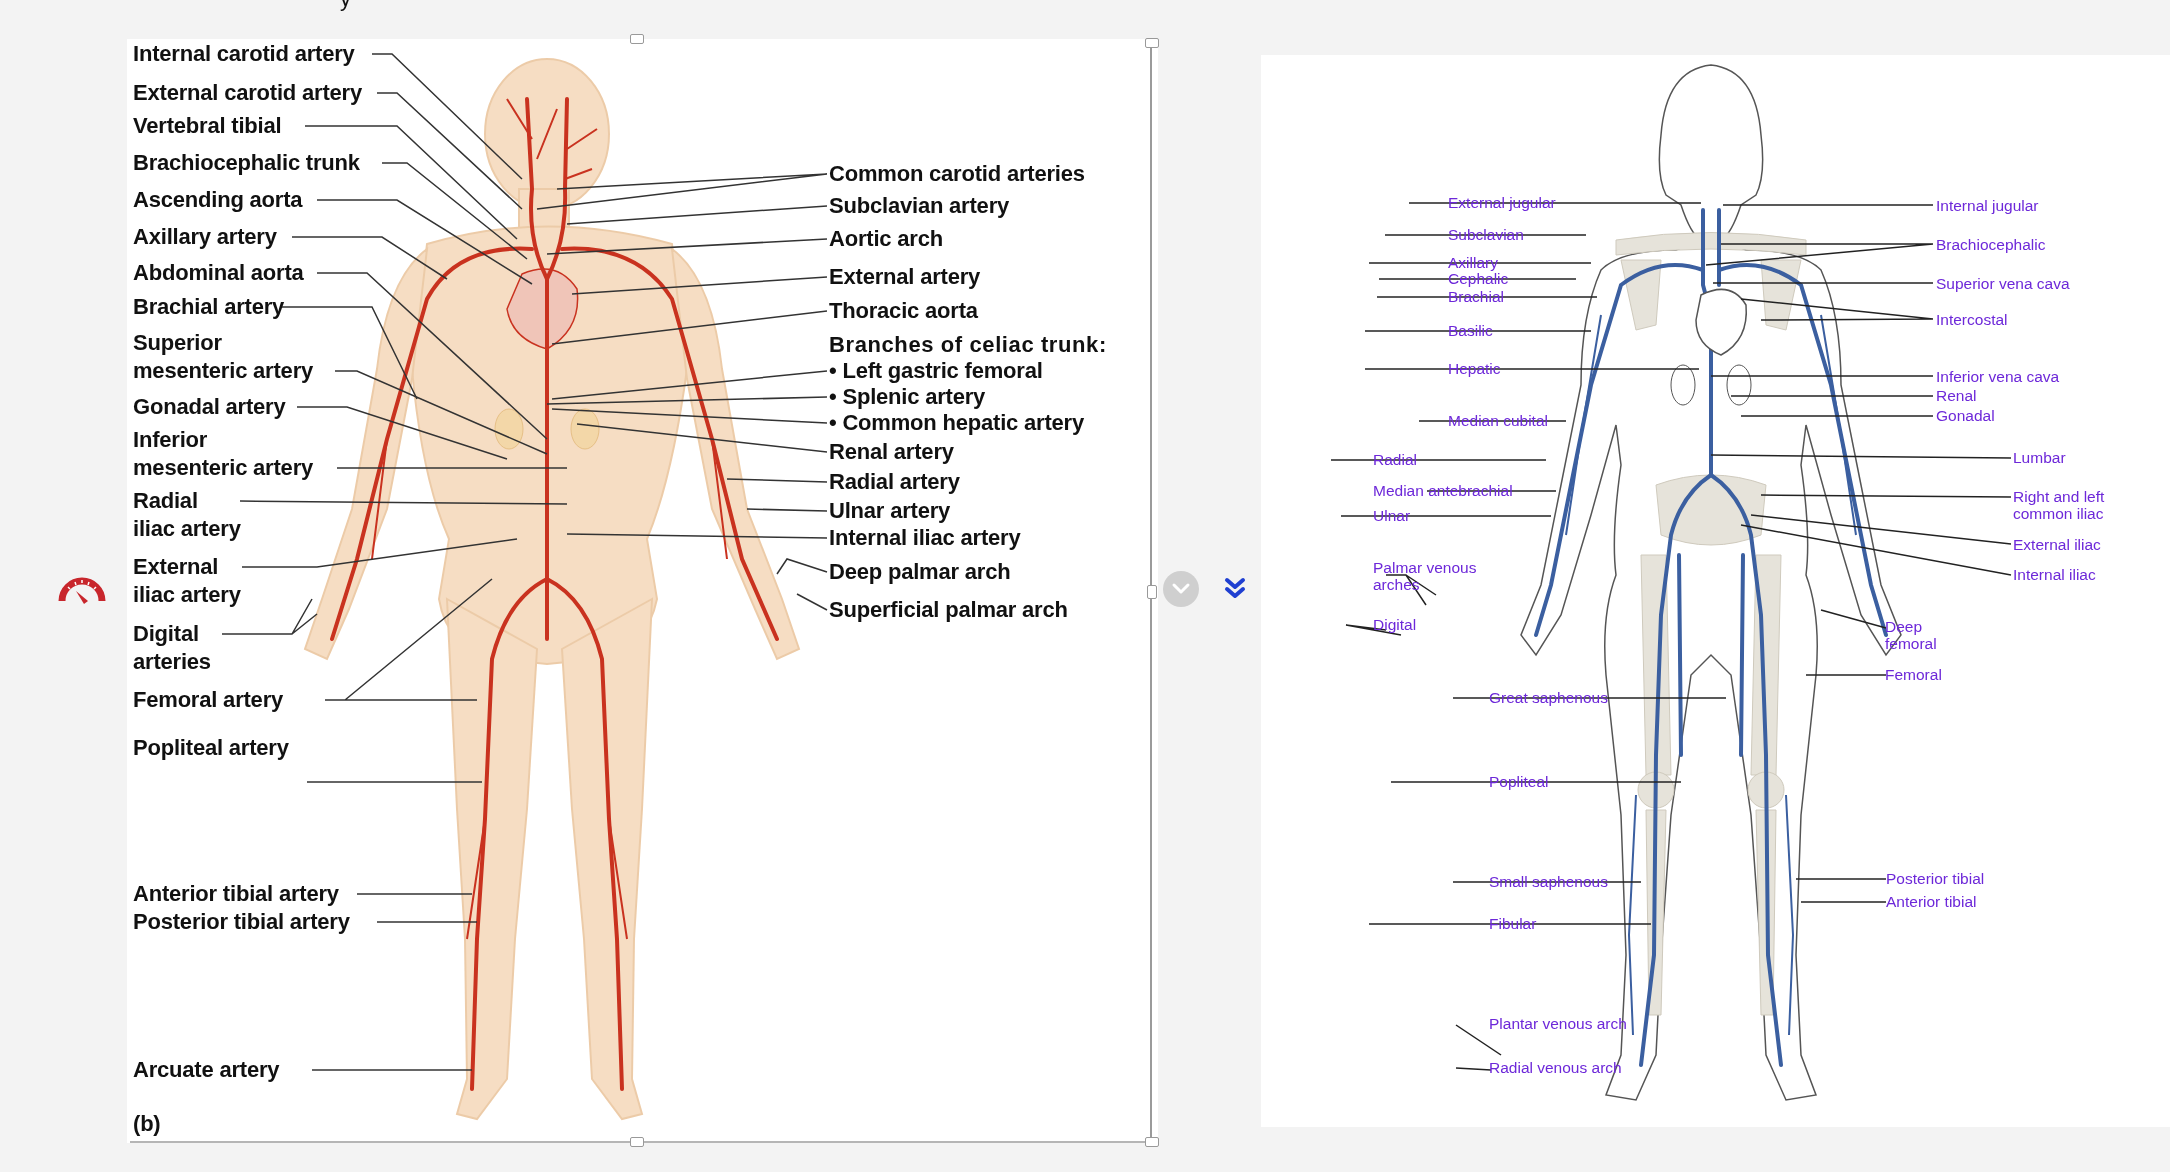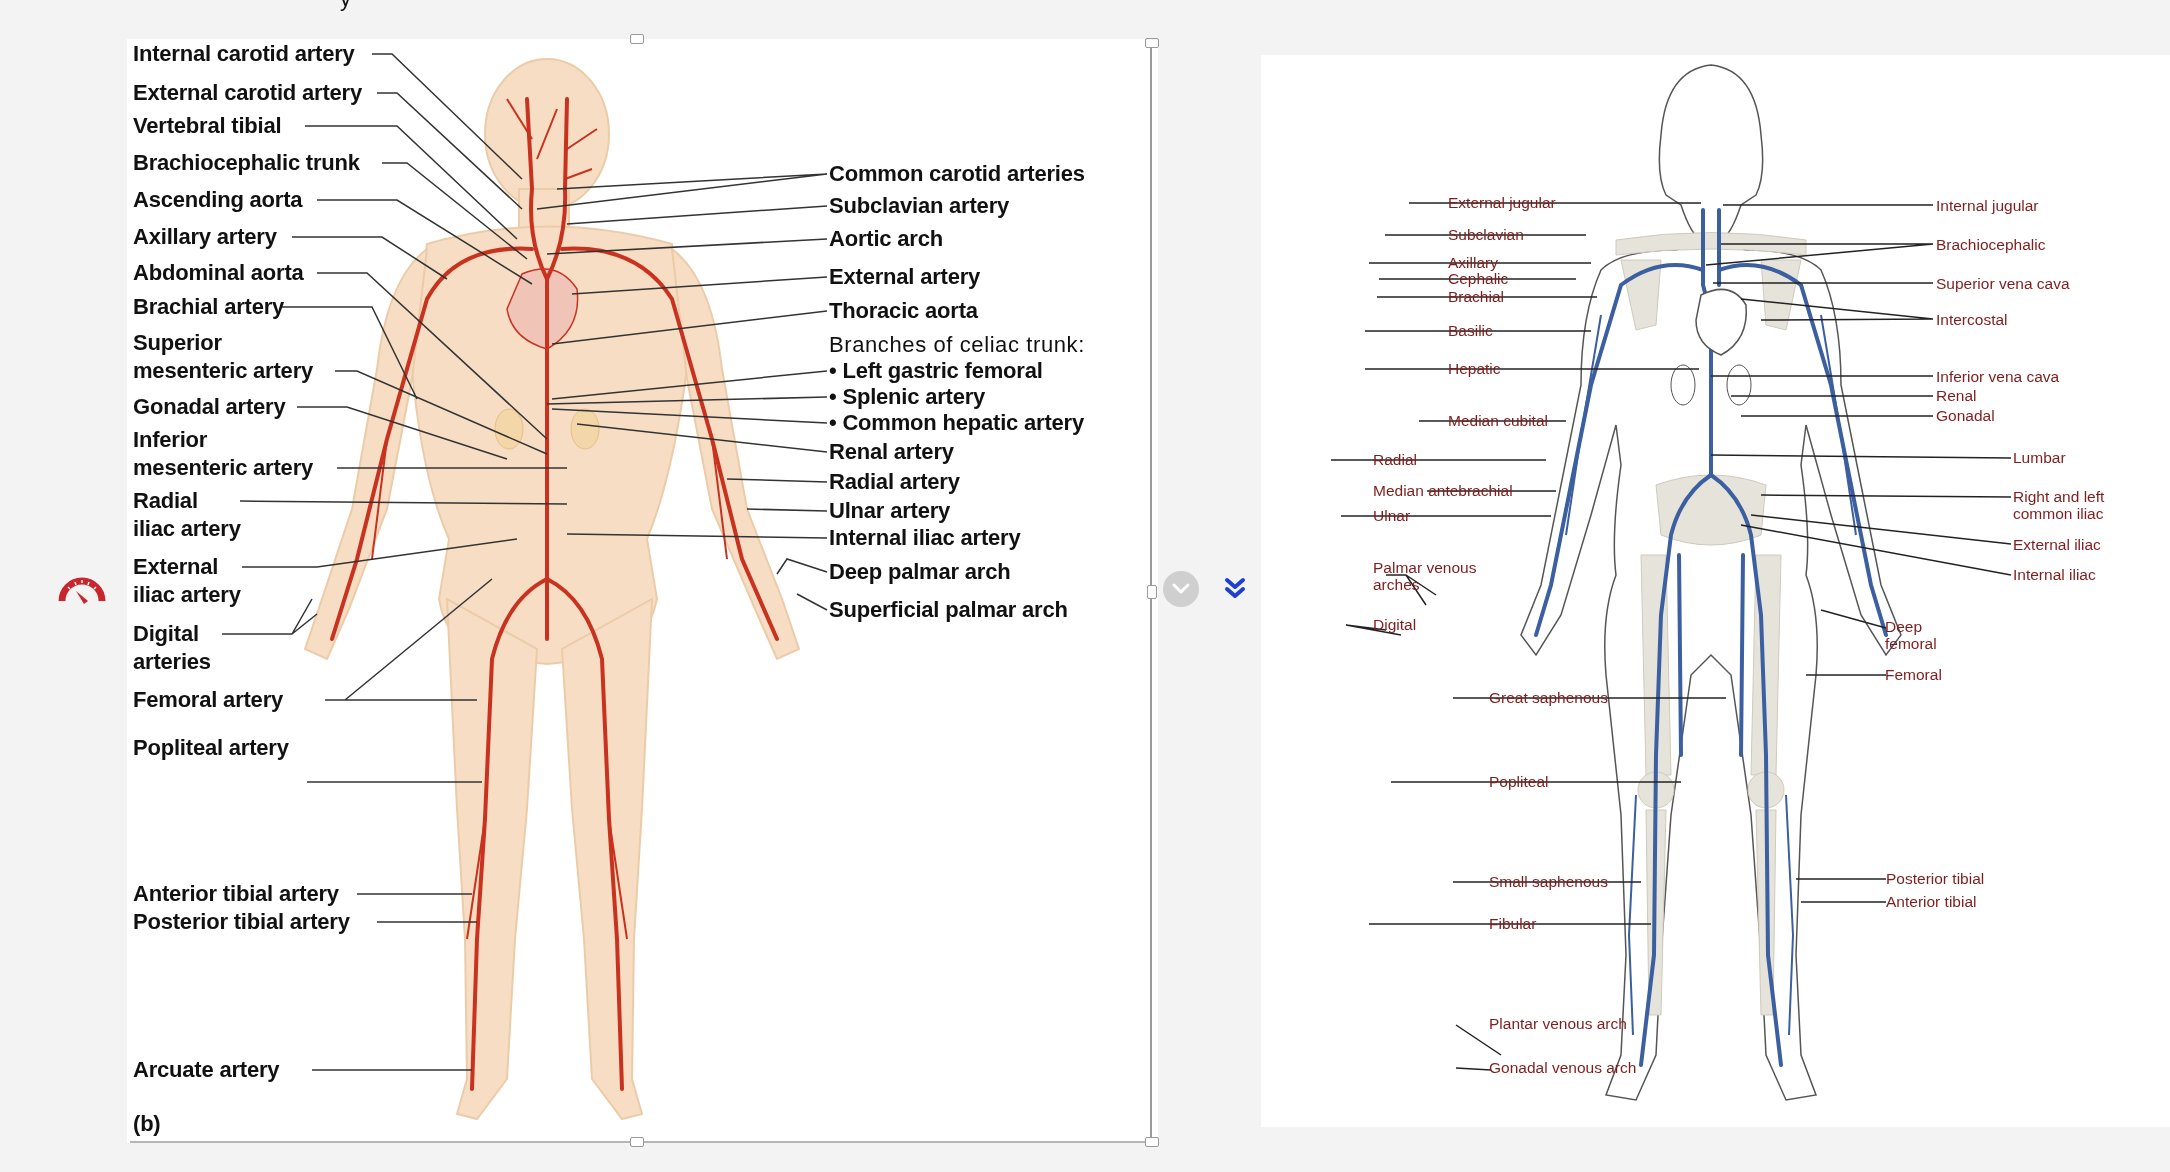--- a/index.html
+++ b/index.html
@@ -5,22 +5,22 @@
   html, body { margin:0; padding:0; }
   body { width:2170px; height:1172px; background:#f3f3f3; position:relative; overflow:hidden; font-family:"Liberation Sans", sans-serif; }
   .panel { position:absolute; background:#ffffff; }
   #arterial-panel { left:127px; top:39px; width:1031px; height:1104px; }
   #venous-panel { left:1261px; top:55px; width:909px; height:1072px; }
   .frame-right { position:absolute; left:1150px; top:42px; width:2px; height:1100px; background:#9a9a9a; }
   .frame-bottom { position:absolute; left:130px; top:1141px; width:1020px; height:2px; background:#b5b5b5; }
   .handle { position:absolute; width:12px; height:8px; background:#fff; border:1px solid #999; border-radius:2px; }
   svg.fig { position:absolute; left:0; top:0; }
   .alabel { position:absolute; font-weight:bold; font-size:22px; color:#111; white-space:nowrap; line-height:26px; letter-spacing:-0.2px; }
-  .alabel.bold-head { font-weight:400; letter-spacing:0.6px; }
-  .vlabel { position:absolute; font-size:15.5px; color:#7f1d1d; white-space:nowrap; line-height:17px; }
+  .alabel.bold-head { font-weight:700; letter-spacing:0.6px; }
+  .vlabel { position:absolute; font-size:15.5px; color:#6d28d9; white-space:nowrap; line-height:17px; }
   .top-desc { position:absolute; left:340px; top:-14px; font-size:22px; color:#111; }
   #gauge-icon { position:absolute; left:58px; top:573px; width:48px; height:32px; cursor:pointer; }
   #collapse-button { position:absolute; left:1163px; top:571px; width:36px; height:36px; border-radius:50%; background:#cfcfcf; display:flex; align-items:center; justify-content:center; cursor:pointer; }
   #expand-icon { position:absolute; left:1220px; top:574px; width:30px; height:30px; cursor:pointer; }
 </style>
 </head>
 <body>
 
 <div class="top-desc">y</div>
 
@@ -265,21 +265,21 @@
   <div class="vlabel" style="left:112px;top:427px">Median antebrachial</div>
   <div class="vlabel" style="left:112px;top:452px">Ulnar</div>
   <div class="vlabel" style="left:112px;top:504px">Palmar venous</div>
   <div class="vlabel" style="left:112px;top:521px">arches</div>
   <div class="vlabel" style="left:112px;top:561px">Digital</div>
   <div class="vlabel" style="left:228px;top:634px">Great saphenous</div>
   <div class="vlabel" style="left:228px;top:718px">Popliteal</div>
   <div class="vlabel" style="left:228px;top:818px">Small saphenous</div>
   <div class="vlabel" style="left:228px;top:860px">Fibular</div>
   <div class="vlabel" style="left:228px;top:960px">Plantar venous arch</div>
-  <div class="vlabel" style="left:228px;top:1004px">Gonadal venous arch</div>
+  <div class="vlabel" style="left:228px;top:1004px">Radial venous arch</div>
 
   <div class="vlabel" style="left:675px;top:142px">Internal jugular</div>
   <div class="vlabel" style="left:675px;top:181px">Brachiocephalic</div>
   <div class="vlabel" style="left:675px;top:220px">Superior vena cava</div>
   <div class="vlabel" style="left:675px;top:256px">Intercostal</div>
   <div class="vlabel" style="left:675px;top:313px">Inferior vena cava</div>
   <div class="vlabel" style="left:675px;top:332px">Renal</div>
   <div class="vlabel" style="left:675px;top:352px">Gonadal</div>
   <div class="vlabel" style="left:752px;top:394px">Lumbar</div>
   <div class="vlabel" style="left:752px;top:433px">Right and left</div>

